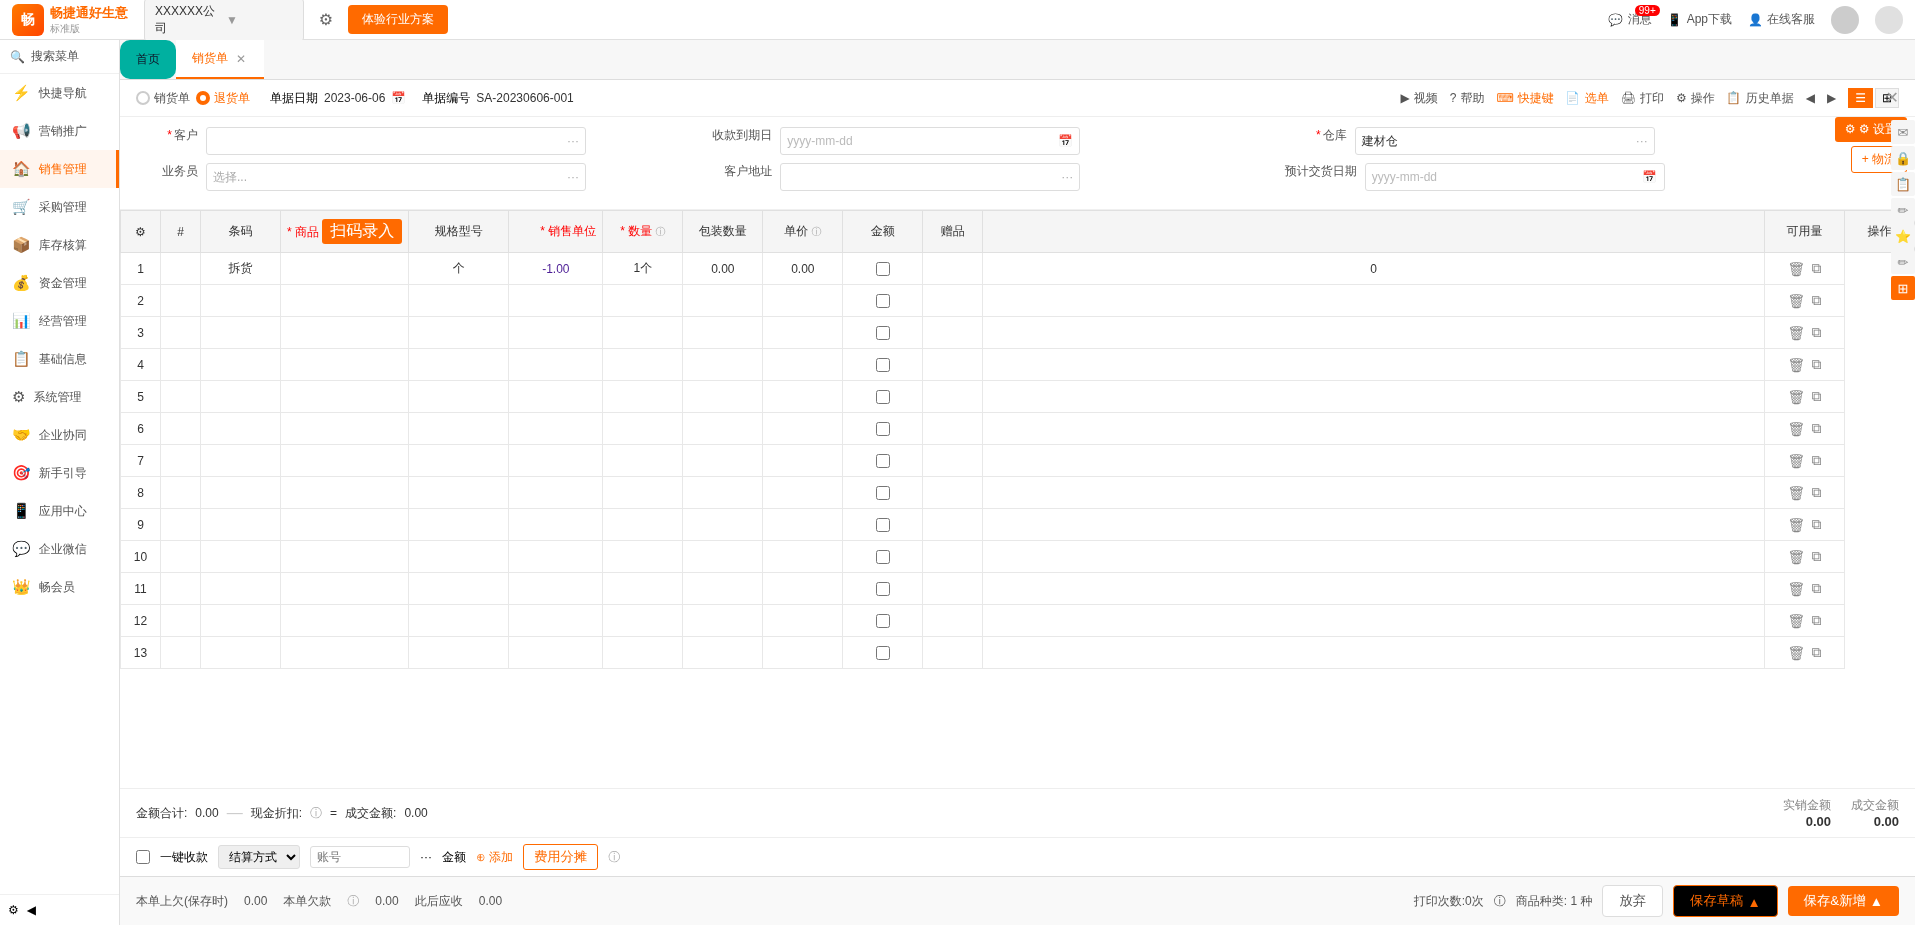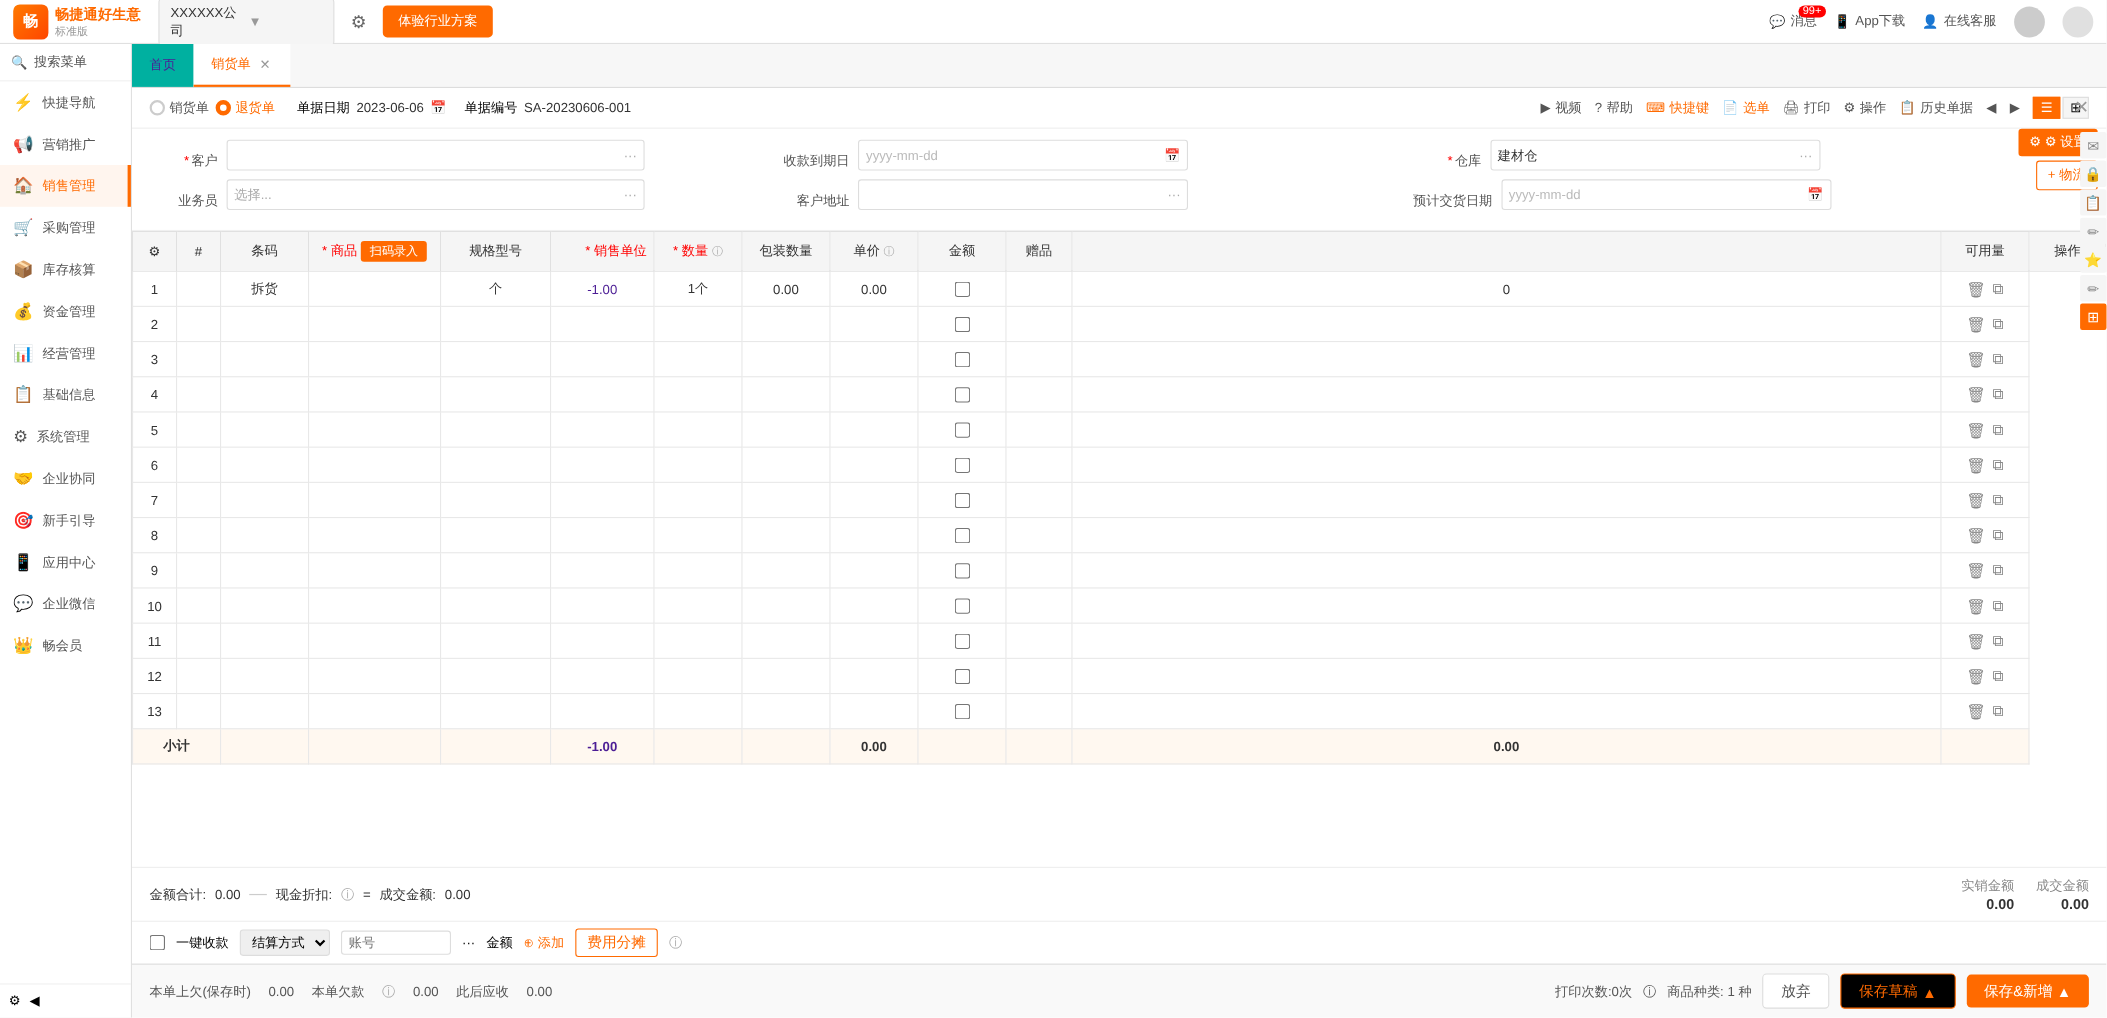--- a/index.html
+++ b/index.html
@@ -27,21 +27,21 @@
     .sidebar-item .s-icon { font-size: 15px; }
     .sidebar-bottom { margin-top: auto; border-top: 1px solid #f0f0f0; padding: 8px; display: flex; align-items: center; gap: 8px; }
 
     
     .main-content { position: absolute; left: 120px; top: 40px; right: 0; bottom: 0; display: flex; flex-direction: column; }
 
     
     .tab-bar { height: 40px; background: #f7f7f7; display: flex; align-items: center; border-bottom: 1px solid #ddd; }
     .tab { padding: 0 16px; height: 100%; display: flex; align-items: center; gap: 6px; cursor: pointer; font-size: 12px; color: #555; }
     .tab.active { background: white; color: #ff6a00; border-bottom: 2px solid #ff6a00; }
-    .tab-home { background: #00b0a0; color: #4c1d95; }
+    .tab-home { background: #00b0a0; color: #0f172a; border-radius: 10px; }
 
     
     .form-area { background: white; padding: 0; flex: 1; display: flex; flex-direction: column; overflow: hidden; }
 
     
     .sub-tab-bar { display: flex; align-items: center; padding: 8px 16px; border-bottom: 1px solid #eee; gap: 20px; }
     .radio-group { display: flex; align-items: center; gap: 6px; }
     .radio-item { display: flex; align-items: center; gap: 4px; cursor: pointer; color: #555; }
     .radio-item.active { color: #ff6a00; }
     .radio-circle { width: 14px; height: 14px; border-radius: 50%; border: 2px solid #ccc; display: flex; align-items: center; justify-content: center; }
@@ -52,37 +52,37 @@
     .doc-actions { display: flex; align-items: center; gap: 12px; margin-left: auto; }
     .action-btn { display: flex; align-items: center; gap: 4px; cursor: pointer; color: #555; font-size: 12px; }
     .action-btn.orange { color: #ff6a00; }
     .view-toggle { display: flex; gap: 2px; }
     .view-btn { padding: 2px 6px; border: 1px solid #ddd; cursor: pointer; background: #f5f5f5; }
     .view-btn.active { background: #ff6a00; color: white; border-color: #ff6a00; }
 
     
     .fields-section { padding: 10px 16px; border-bottom: 1px solid #f0f0f0; }
     .fields-row { display: flex; align-items: center; gap: 0; margin-bottom: 8px; }
-    .field-group { display: flex; align-items: flex-end; flex: 1; }
+    .field-group { display: flex; align-items: flex-start; flex: 1; }
     .field-label { min-width: 70px; color: #555; text-align: right; padding-right: 8px; font-size: 12px; }
     .field-label.required::before { content: '*'; color: #f00; margin-right: 2px; }
     .field-input { flex: 1; height: 28px; border: 1px solid #ddd; border-radius: 3px; padding: 0 6px; font-size: 12px; display: flex; align-items: center; justify-content: space-between; color: #333; cursor: pointer; }
     .field-input .dots { color: #aaa; }
     .float-btn { background: #ff6a00; color: white; border: none; border-radius: 3px; padding: 4px 10px; cursor: pointer; font-size: 12px; white-space: nowrap; }
     .float-btn.outline { background: white; color: #ff6a00; border: 1px solid #ff6a00; margin-left: 16px; }
 
     
     .table-section { flex: 1; overflow: hidden; display: flex; flex-direction: column; }
     .table-wrapper { overflow: auto; flex: 1; }
     table { width: 100%; border-collapse: collapse; font-size: 12px; }
     thead tr { background: #f5f5f5; }
     th { padding: 8px 6px; border: 1px solid #e0e0e0; text-align: center; font-weight: normal; color: #333; white-space: nowrap; position: sticky; top: 0; background: #f5f5f5; z-index: 1; }
     td { padding: 6px; border: 1px solid #e8e8e8; text-align: center; color: #333; height: 32px; }
     td.red { color: #4c1d95; }
-    .scan-btn { background: #ff6a00; color: white; border: none; border-radius: 3px; padding: 2px 8px; cursor: pointer; font-size: 11px; }
+    .scan-btn { background: #ff6a00; color: white; border: none; border-radius: 3px; padding: 2px 8px; cursor: pointer; font-size: 16px; }
     .th-settings { cursor: pointer; }
     .col-num { width: 40px; }
     .col-barcode { width: 80px; }
     .col-product { width: 120px; }
     .col-spec { width: 100px; }
     .col-unit { width: 80px; padding-left: 31px; }
     .col-qty { width: 80px; }
     .col-pkgqty { width: 80px; }
     .col-price { width: 80px; }
     .col-amount { width: 80px; }
@@ -668,34 +668,20 @@
                 <td></td>
                 <td></td>
                 <td>
                   <div class="action-icons">
                     <span class="act-icon">🗑</span>
                     <span class="act-icon">⧉</span>
                   </div>
                 </td>
               </tr>
 
-            <tr class="subtotal-row">
-              <td colspan="2">小计</td>
-              <td></td>
-              <td></td>
-              <td></td>
-              <td class="red">-1.00</td>
-              <td></td>
-              <td></td>
-              <td>0.00</td>
-              <td></td>
-              <td></td>
-              <td>0.00</td>
-              <td></td>
-            </tr>
           </tbody>
         </table>
       </div>
     </div>
 
     <div class="bottom-calc">
       <span>金额合计:</span>
       <span>0.00</span>
       <span style="color:#ccc;font-size:16px;">—</span>
       <span>现金折扣:</span>

